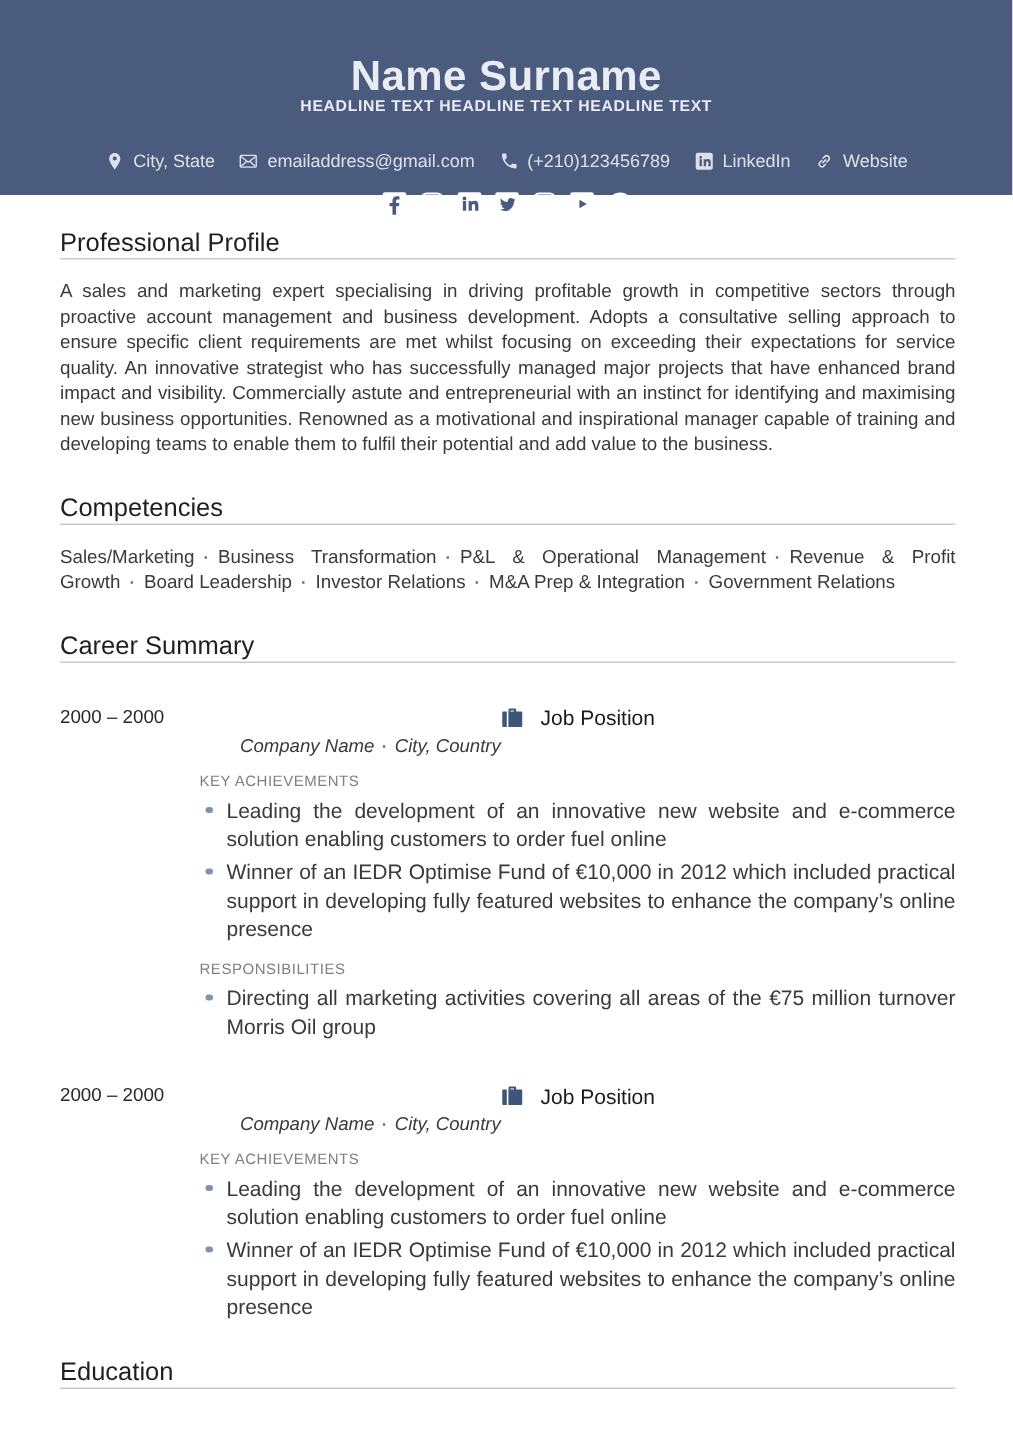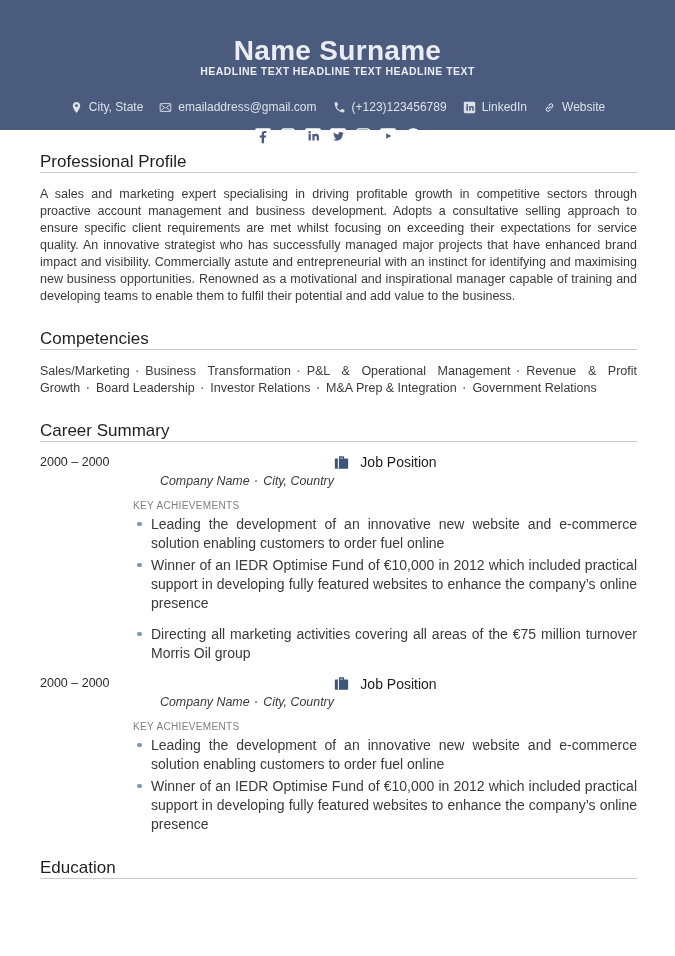--- a/index.html
+++ b/index.html
@@ -66,21 +66,21 @@
   section:first-child .section-title{margin-top:7px;}
   .body-text{
     margin-top:13px;
     font-size:12.5px;line-height:1.36;
     text-align:justify;color:var(--body-text);
   }
   .comp-sep,.dot-sep{color:var(--dot);font-weight:bold;}
   .comp-sep{margin:0 6px;font-size:11px;}
 
   
-  .entry{display:flex;margin-top:12px;}
+  .entry{display:flex;margin-top:28px;}
   .entry-dates{
     width:93px;flex-shrink:0;
     font-size:12.5px;color:#2B2B2B;
     padding-top:1px;
   }
   .entry-main{flex:1;min-width:0;}
   .entry-title-row{display:flex;align-items:center;gap:10px;justify-content:center;}
   .entry-icon{display:inline-flex;width:17px;height:17px;color:var(--accent);flex-shrink:0;}
   .entry-icon svg{width:17px;height:17px;display:block;}
   .entry-title{font-size:14px;color:#1C1C1C;line-height:1.15;}
@@ -131,21 +131,21 @@
             </svg>
           </span>
           <span class="contact-label">emailaddress@gmail.com</span>
         </span>
         <span class="contact-item">
           <span class="contact-icon">
             <svg viewBox="0 0 24 24" fill="currentColor">
               <path d="M6.62 10.79a15.05 15.05 0 0 0 6.59 6.59l2.2-2.2a1 1 0 0 1 1.02-.24c1.12.37 2.33.57 3.57.57a1 1 0 0 1 1 1V20a1 1 0 0 1-1 1C10.85 21 3 13.15 3 3.5a1 1 0 0 1 1-1h3.5a1 1 0 0 1 1 1c0 1.24.2 2.45.57 3.57a1 1 0 0 1-.25 1.02l-2.2 2.2z"></path>
             </svg>
           </span>
-          <span class="contact-label">(+123)123456789</span>
+          <span class="contact-label">(+210)123456789</span>
         </span>
         <span class="contact-item">
           <span class="contact-icon">
             <svg viewBox="0 0 24 24">
               <rect x="1.5" y="1.5" width="21" height="21" rx="2.5" fill="currentColor"></rect>
               <path class="cut" d="M6.2 9.4h2.9V18H6.2V9.4zM7.6 5.5a1.7 1.7 0 1 1 0 3.4 1.7 1.7 0 0 1 0-3.4zM10.9 9.4h2.8v1.2c.4-.8 1.4-1.5 2.8-1.5 3 0 3.5 2 3.5 4.5V18h-2.9v-3.9c0-.9 0-2.2-1.3-2.2-1.4 0-1.6 1-1.6 2.1V18h-2.9V9.4z"></path>
             </svg>
           </span>
           <span class="contact-label">LinkedIn</span>
         </span>
@@ -235,20 +235,21 @@
               </div>
               <div class="entry-company-line"><span class="company-name">Company Name</span><span class="dot-sep">·</span><span class="company-location">City, Country</span></div>
               <div class="entry-group">
                 <div class="group-heading">KEY ACHIEVEMENTS</div>
                 <ul class="bullet-list">
                   <li class="bullet-item">Leading the development of an innovative new website and e-commerce solution enabling customers to order fuel online</li>
                   <li class="bullet-item">Winner of an IEDR Optimise Fund of €10,000 in 2012 which included practical support in developing fully featured websites to enhance the company’s online presence</li>
                 </ul>
               </div>
               <div class="entry-group">
+                <div class="group-heading">RESPONSIBILITIES</div>
                 <ul class="bullet-list">
                   <li class="bullet-item">Directing all marketing activities covering all areas of the €75 million turnover Morris Oil group</li>
                 </ul>
               </div>
             </div>
           </div>
           <div class="entry">
             <div class="entry-dates">2000 – 2000</div>
             <div class="entry-main">
               <div class="entry-title-row">

